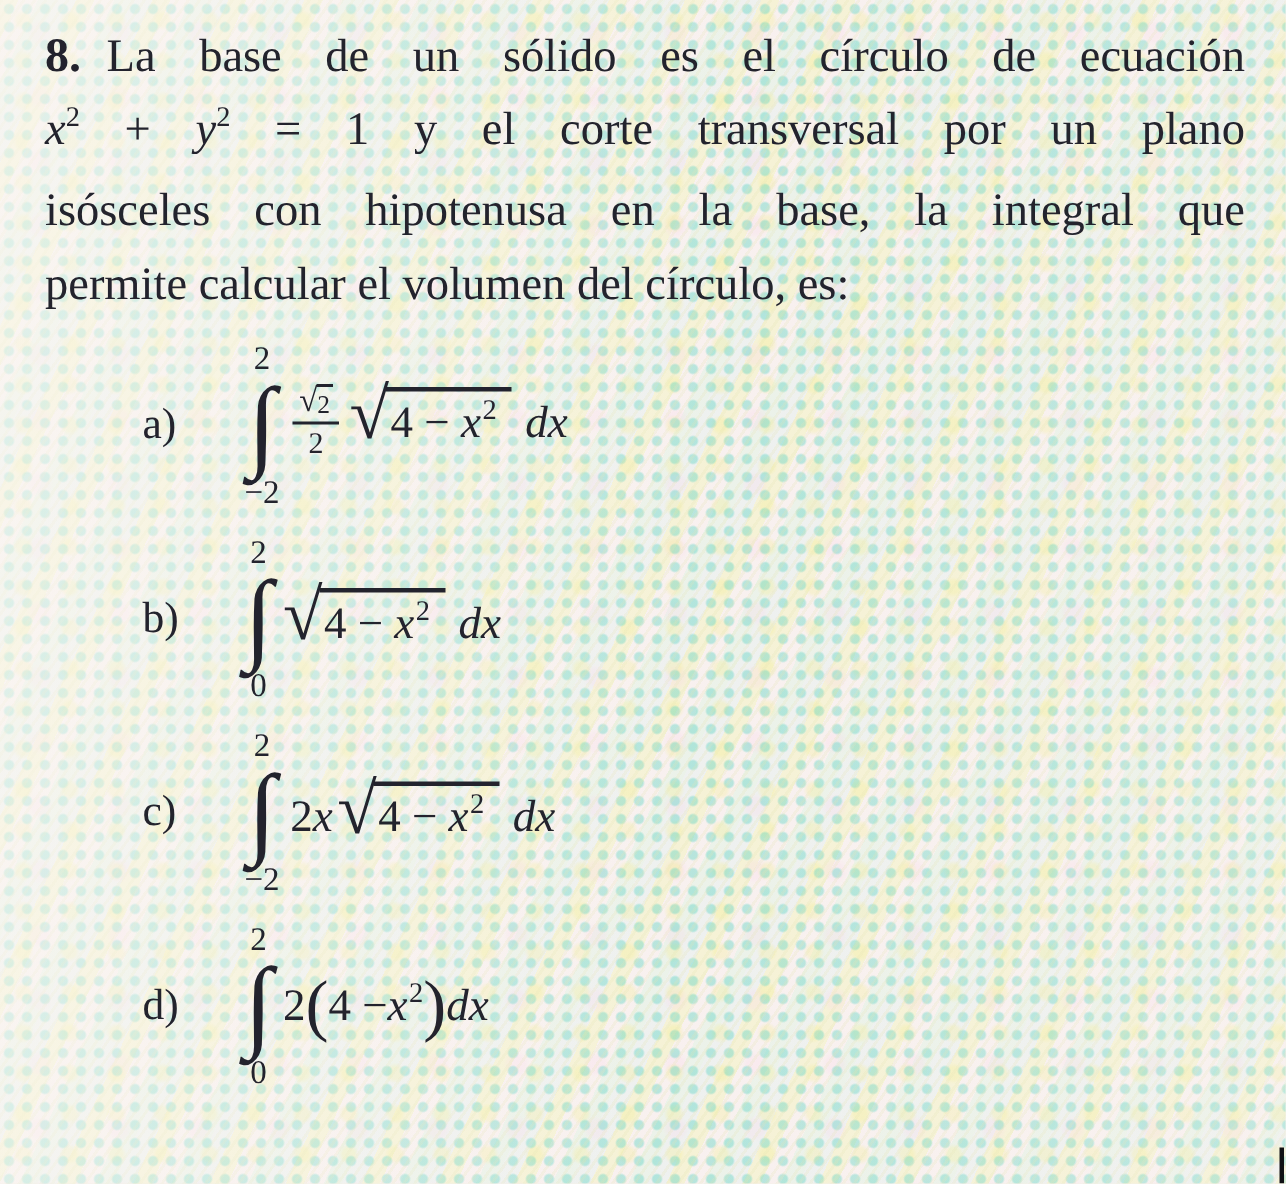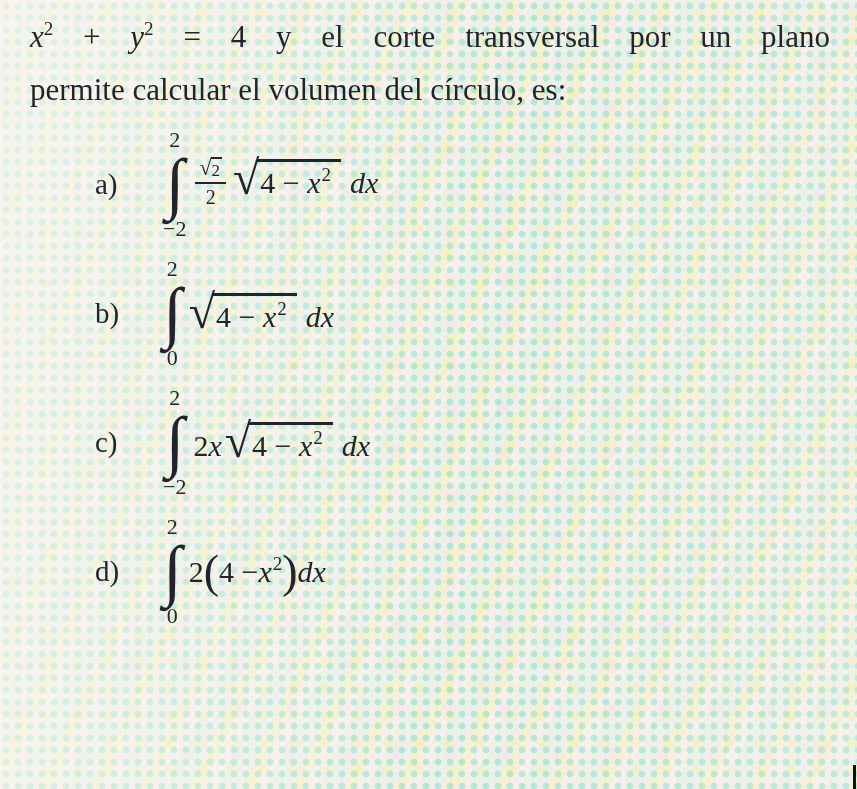--- a/index.html
+++ b/index.html
@@ -58,21 +58,23 @@
   .paren { font-size: 46px; line-height: 0; position: relative; top: 5px; }
   .dx { }
 
   
   .corner-mark { position: absolute; right: 1px; bottom: 0; width: 3px; height: 24px; background: #101014; }
 </style>
 </head>
 <body>
 
 <div class="question">
-  <div class="q-line"><i>x</i><span class="qsup">2</span><span> + </span><i>y</i><span class="qsup">2</span><span> = 4 y el corte transversal por un plano</span></div>
+  <div class="q-line"><span class="q-num">8.</span><span>La base de un sólido es el círculo de ecuación</span></div>
+  <div class="q-line"><i>x</i><span class="qsup">2</span><span> + </span><i>y</i><span class="qsup">2</span><span> = 1 y el corte transversal por un plano</span></div>
+  <div class="q-line"><span>isósceles con hipotenusa en la base, la integral que</span></div>
   <div class="q-line last"><span>permite calcular el volumen del círculo, es:</span></div>
 </div>
 
 <div class="options">
 
   <div class="option">
     <span class="opt-label">a)</span>
     <span class="integral">
       <span class="int-upper">2</span>
       <span class="int-sign">∫</span>

